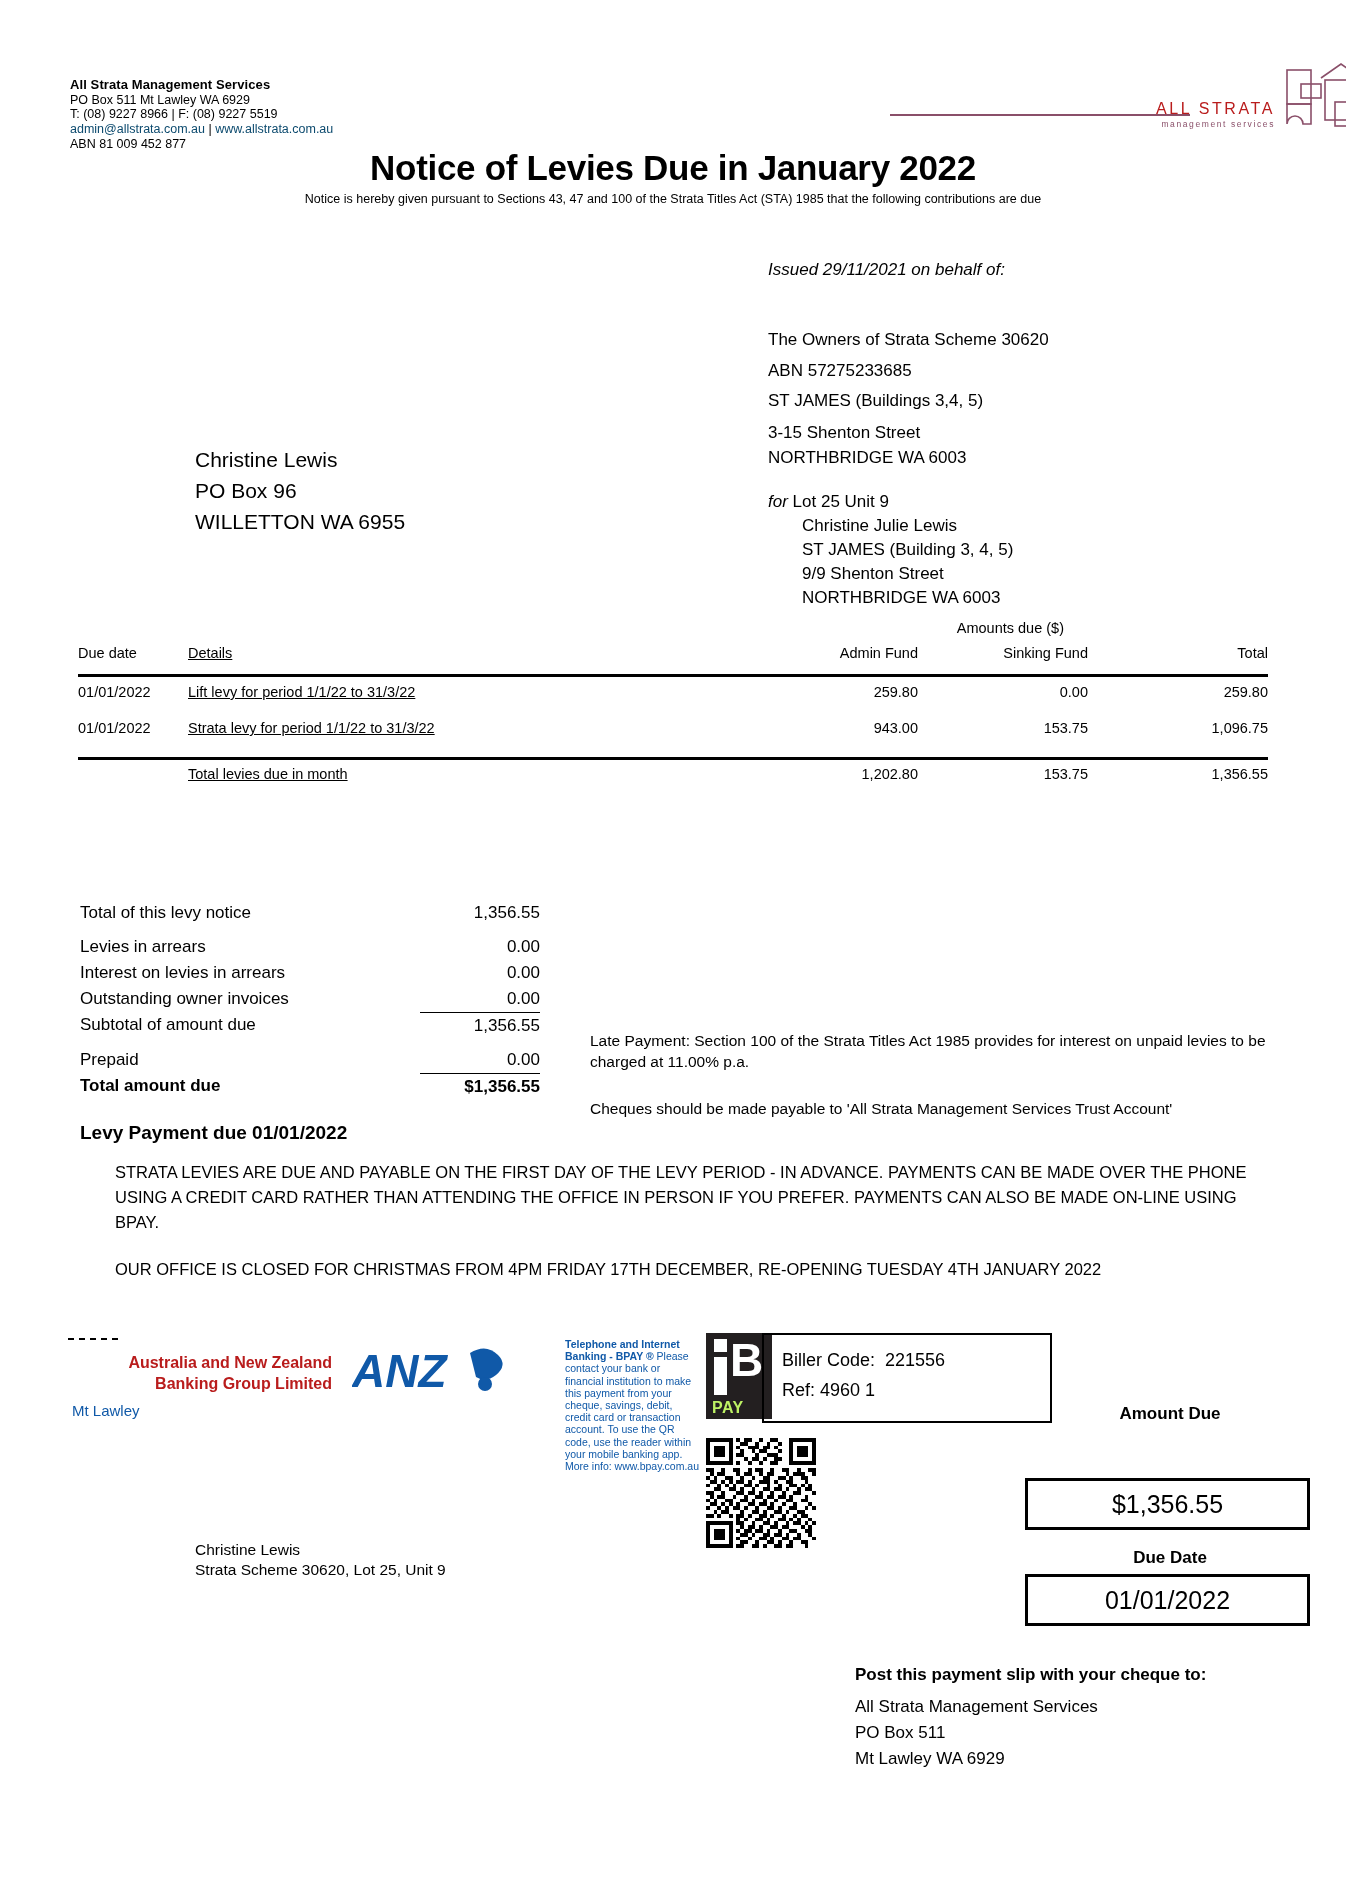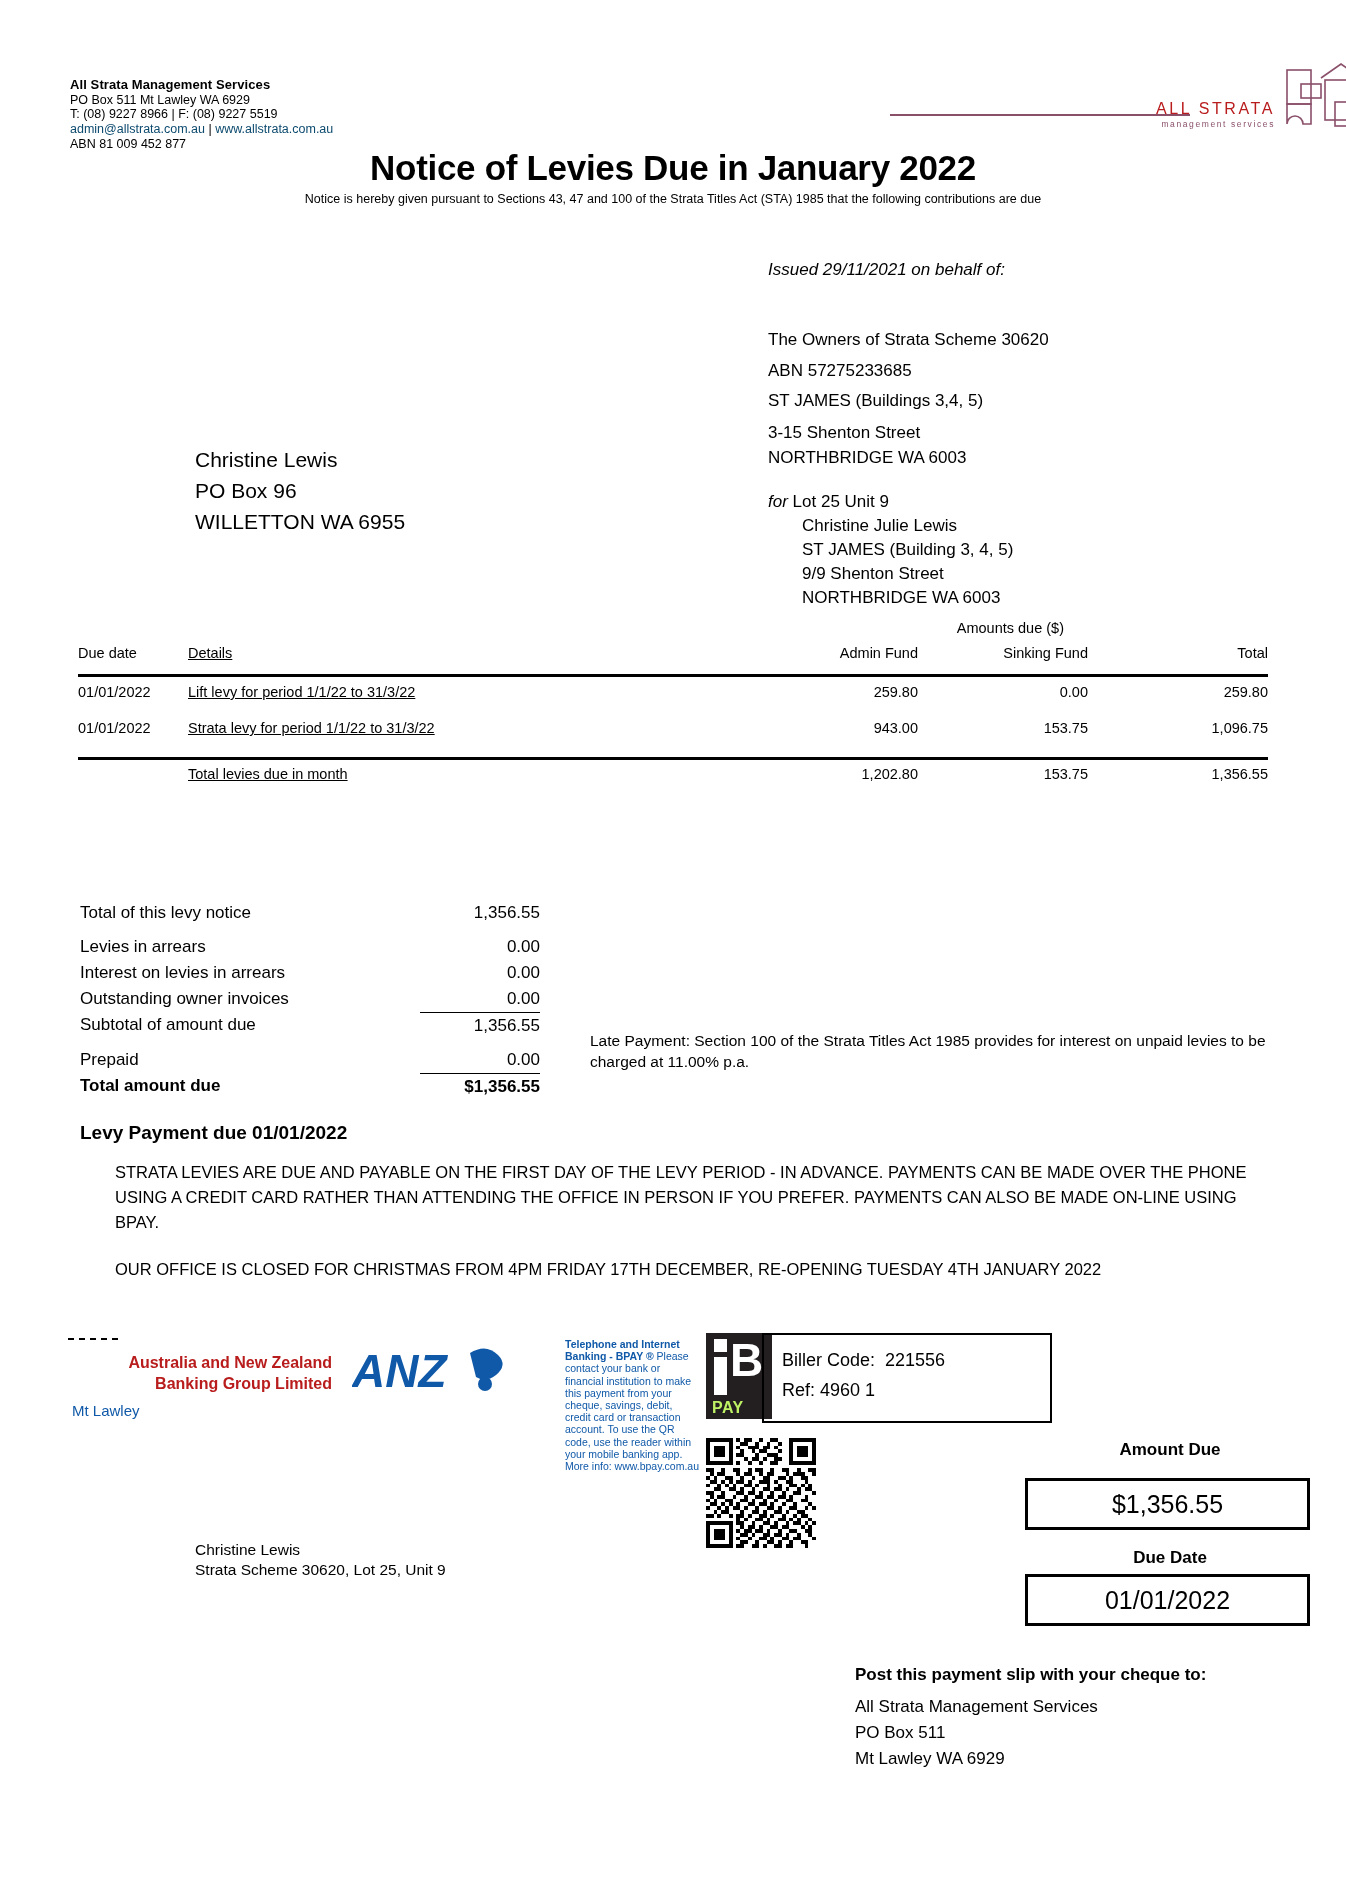--- a/index.html
+++ b/index.html
@@ -86,21 +86,21 @@
   .bpay-mark{position:absolute;left:706px;top:1333px;width:66px;height:86px;background:#231f20;}
   .bpay-mark .i-dot{position:absolute;left:8px;top:6px;width:13px;height:13px;background:#fff;}
   .bpay-mark .i-stem{position:absolute;left:8px;top:24px;width:13px;height:38px;background:#fff;}
   .bpay-mark .bchar{position:absolute;left:24px;top:4px;font-size:46px;font-weight:bold;color:#fff;line-height:46px;font-family:"Liberation Sans",sans-serif;}
   .bpay-mark .paychar{position:absolute;left:6px;bottom:2px;font-size:16px;font-weight:bold;color:#bef264;letter-spacing:.5px;}
 
   .biller-box{position:absolute;left:762px;top:1333px;width:290px;height:90px;border:2px solid #000;box-sizing:border-box;font-size:18px;padding:10px 0 12px 18px;line-height:30px;}
 
   .qr{position:absolute;left:706px;top:1438px;width:110px;height:110px;}
 
-  .amt-label{position:absolute;left:1005px;top:1440px;width:330px;text-align:center;font-size:17px;font-weight:bold;}
+  .amt-label{position:absolute;left:1005px;top:1404px;width:330px;text-align:center;font-size:17px;font-weight:bold;}
   .amt-box{position:absolute;left:1025px;top:1478px;width:285px;height:52px;border:3px solid #000;box-sizing:border-box;
           font-size:25px;text-align:center;line-height:47px;}
   .due-label{position:absolute;left:1005px;top:1548px;width:330px;text-align:center;font-size:17px;font-weight:bold;}
   .due-box{position:absolute;left:1025px;top:1574px;width:285px;height:52px;border:3px solid #000;box-sizing:border-box;
           font-size:25px;text-align:center;line-height:47px;}
 
   .slip-owner{position:absolute;left:195px;top:1540px;font-size:15.5px;line-height:20px;}
 
   .post-hdr{position:absolute;left:855px;top:1665px;font-size:17px;font-weight:bold;}
   .post-addr{position:absolute;left:855px;top:1694px;font-size:17px;line-height:26px;}
@@ -242,20 +242,21 @@
       <span>Prepaid</span>
       <span class="val">0.00</span>
     </div>
     <div class="srow underline-val bold">
       <span>Total amount due</span>
       <span class="val">$1,356.55</span>
     </div>
   </div>
 
   <div class="latepay">Late Payment: Section 100 of the Strata Titles Act 1985 provides for interest on unpaid levies to be charged at 11.00% p.a.</div>
+  <div class="cheques">Cheques should be made payable to 'All Strata Management Services Trust Account'</div>
 
   <div class="levydue">Levy Payment due 01/01/2022</div>
 
   <div class="notes">
     <p>STRATA LEVIES ARE DUE AND PAYABLE ON THE FIRST DAY OF THE LEVY PERIOD - IN ADVANCE. PAYMENTS CAN BE MADE OVER THE PHONE USING A CREDIT CARD RATHER THAN ATTENDING THE OFFICE IN PERSON IF YOU PREFER.  PAYMENTS CAN ALSO BE MADE ON-LINE USING BPAY.</p>
     <p>OUR OFFICE IS CLOSED FOR CHRISTMAS FROM 4PM FRIDAY 17TH DECEMBER, RE-OPENING TUESDAY 4TH JANUARY 2022</p>
   </div>
 
   <div class="dashline"></div>
 

